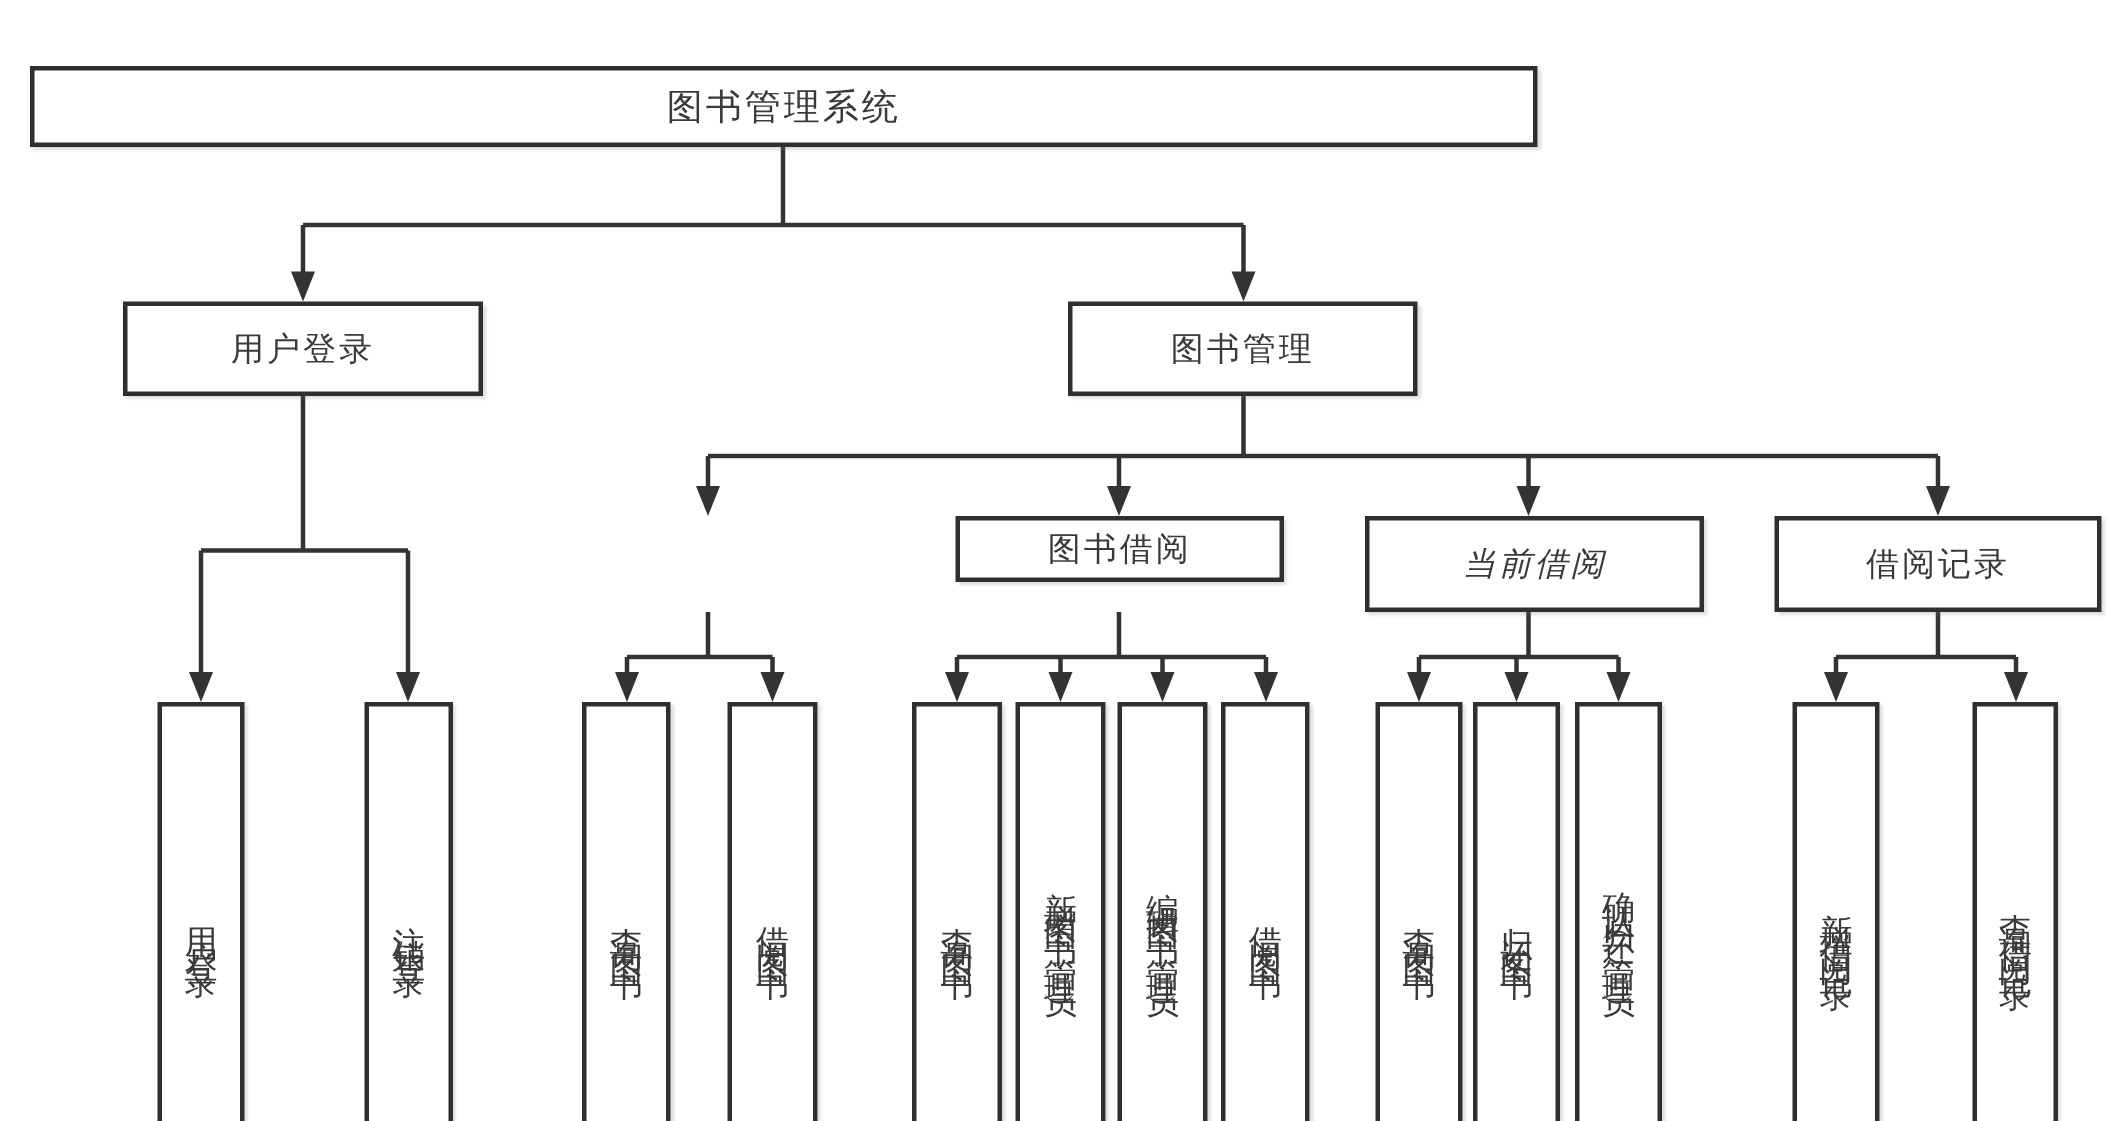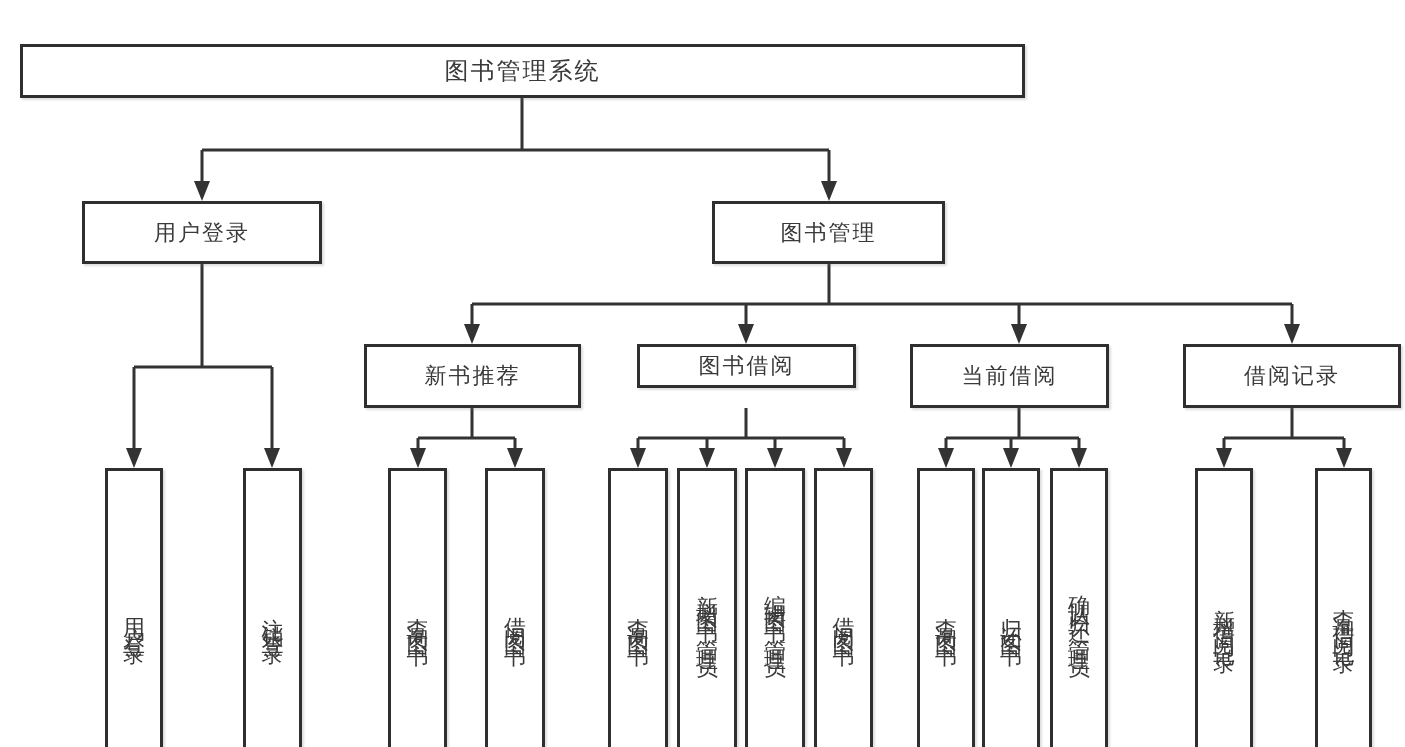--- a/index.html
+++ b/index.html
@@ -69,27 +69,24 @@
     <span>图书管理系统</span>
   </div>
 
   <div class="node" style="left:82px;top:170px;width:240px;height:63px;">
     <span>用户登录</span>
   </div>
   <div class="node" style="left:712px;top:170px;width:233px;height:63px;">
     <span>图书管理</span>
   </div>
 
-  <div class="node" style="left:364px;top:313px;width:217px;height:64px;">
-    <span>新书推荐</span>
-  </div>
   <div class="node" style="left:637px;top:313px;width:219px;height:44px;">
     <span>图书借阅</span>
   </div>
-  <div class="node" style="left:910px;top:313px;width:199px;height:64px;">
+  <div class="node" style="left:910px;top:313px;width:226px;height:64px;font-style:italic;">
     <span>当前借阅</span>
   </div>
   <div class="node" style="left:1183px;top:313px;width:218px;height:64px;">
     <span>借阅记录</span>
   </div>
 
   <div class="vnode" style="left:105px;top:437px;width:58px;height:299px;">
     <span class="vtext">用户登录</span>
   </div>
   <div class="vnode" style="left:243px;top:437px;width:59px;height:299px;">

